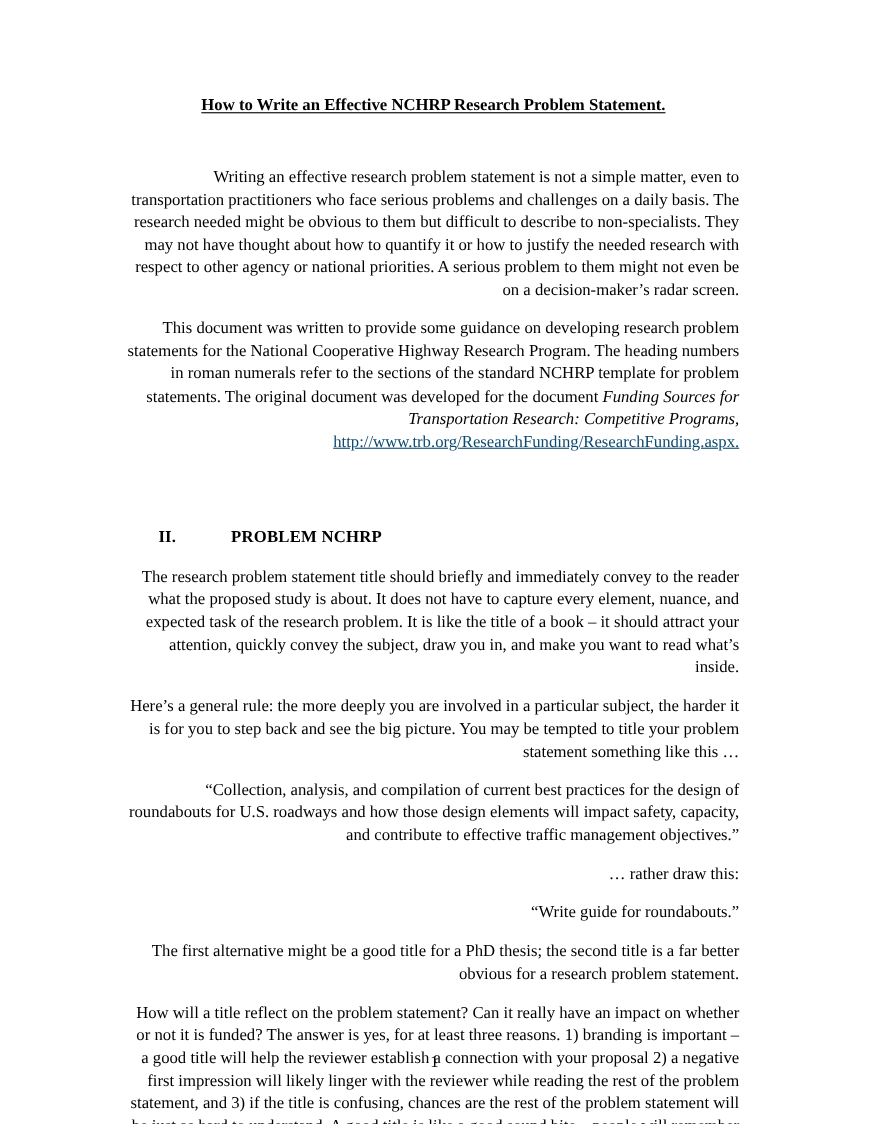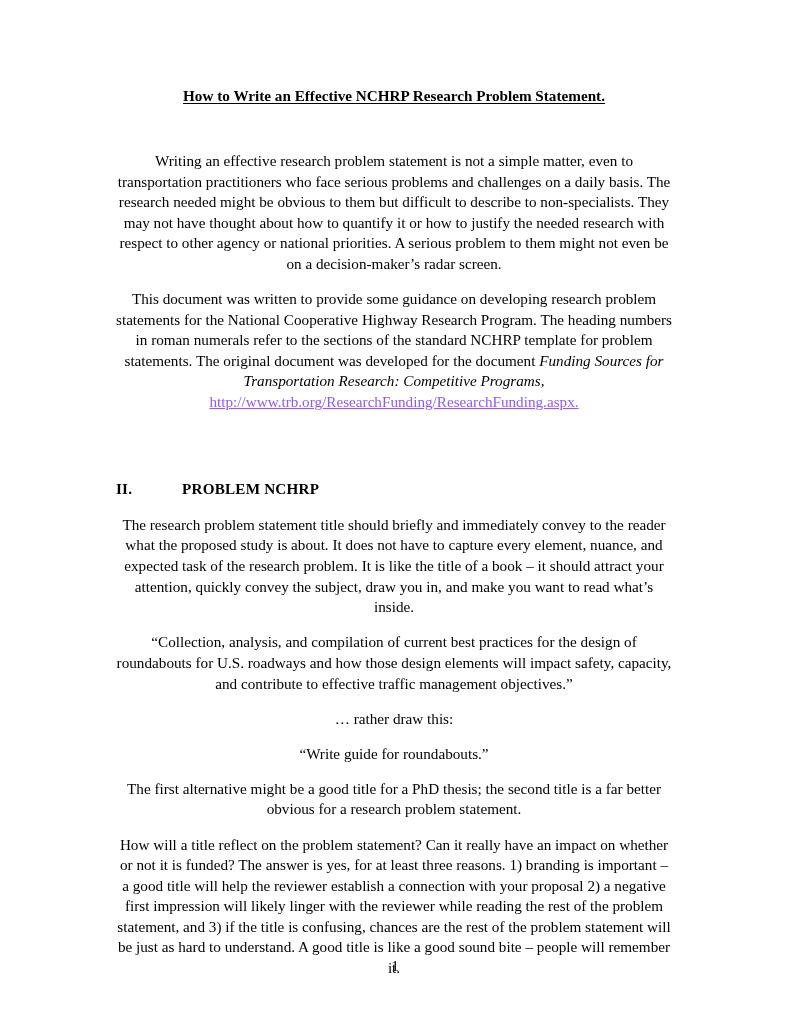--- a/index.html
+++ b/index.html
@@ -36,38 +36,39 @@
     margin: 0 0 46px 0;
   }
   .doc-title span {
     text-decoration: underline;
     text-underline-offset: 2px;
   }
   p.para {
     margin: 0 0 14.5px 0;
     font-size: 15.2px;
     line-height: 1.355;
-    text-align: center;
+    text-align: right;
   }
   .section-heading {
     margin: 30px 0 16px 0;
     font-size: 15.2px;
     font-weight: bold;
     line-height: 1.3;
     letter-spacing: 0.2px;
   }
   .section-heading .numeral {
     display: inline-block;
     width: 66px;
+    margin-left: 28px;
   }
   .italic {
     font-style: italic;
   }
   .link {
-    color: #8b5cf6;
+    color: #0c4a6e;
     text-decoration: underline;
     text-underline-offset: 1px;
   }
   .page-number {
     position: absolute;
     left: 0;
     right: 0;
     top: 958px;
     text-align: center;
     font-size: 15.2px;
@@ -86,20 +87,21 @@
 
     <p class="para">Writing an effective research problem statement is not a simple matter, even to transportation practitioners who face serious problems and challenges on a daily basis. The research needed might be obvious to them but difficult to describe to non-specialists. They may not have thought about how to quantify it or how to justify the needed research with respect to other agency or national priorities. A serious problem to them might not even be on a decision-maker’s radar screen.</p>
 
     <p class="para"><span>This document was written to provide some guidance on developing research problem statements for the National Cooperative Highway Research Program. The heading numbers in roman numerals refer to the sections of the standard NCHRP template for problem statements. The original document was developed for the document </span><span class="italic">Funding Sources for Transportation Research: Competitive Programs,</span><span> </span><a class="link" href="#">http://www.trb.org/ResearchFunding/ResearchFunding.aspx.</a></p>
 
     <div class="gap-lg"></div>
 
     <div class="section-heading"><span class="numeral">II.</span><span>PROBLEM NCHRP</span></div>
 
     <p class="para">The research problem statement title should briefly and immediately convey to the reader what the proposed study is about. It does not have to capture every element, nuance, and expected task of the research problem. It is like the title of a book – it should attract your attention, quickly convey the subject, draw you in, and make you want to read what’s inside.</p>
+    <p class="para">Here’s a general rule: the more deeply you are involved in a particular subject, the harder it is for you to step back and see the big picture. You may be tempted to title your problem statement something like this …</p>
     <p class="para">“Collection, analysis, and compilation of current best practices for the design of roundabouts for U.S. roadways and how those design elements will impact safety, capacity, and contribute to effective traffic management objectives.”</p>
     <p class="para">… rather draw this:</p>
     <p class="para">“Write guide for roundabouts.”</p>
     <p class="para">The first alternative might be a good title for a PhD thesis; the second title is a far better obvious for a research problem statement.</p>
     <p class="para">How will a title reflect on the problem statement? Can it really have an impact on whether or not it is funded? The answer is yes, for at least three reasons. 1) branding is important – a good title will help the reviewer establish a connection with your proposal 2) a negative first impression will likely linger with the reviewer while reading the rest of the problem statement, and 3) if the title is confusing, chances are the rest of the problem statement will be just as hard to understand. A good title is like a good sound bite – people will remember it.</p>
 
   </div>
 
   <div class="page-number">1</div>
 

